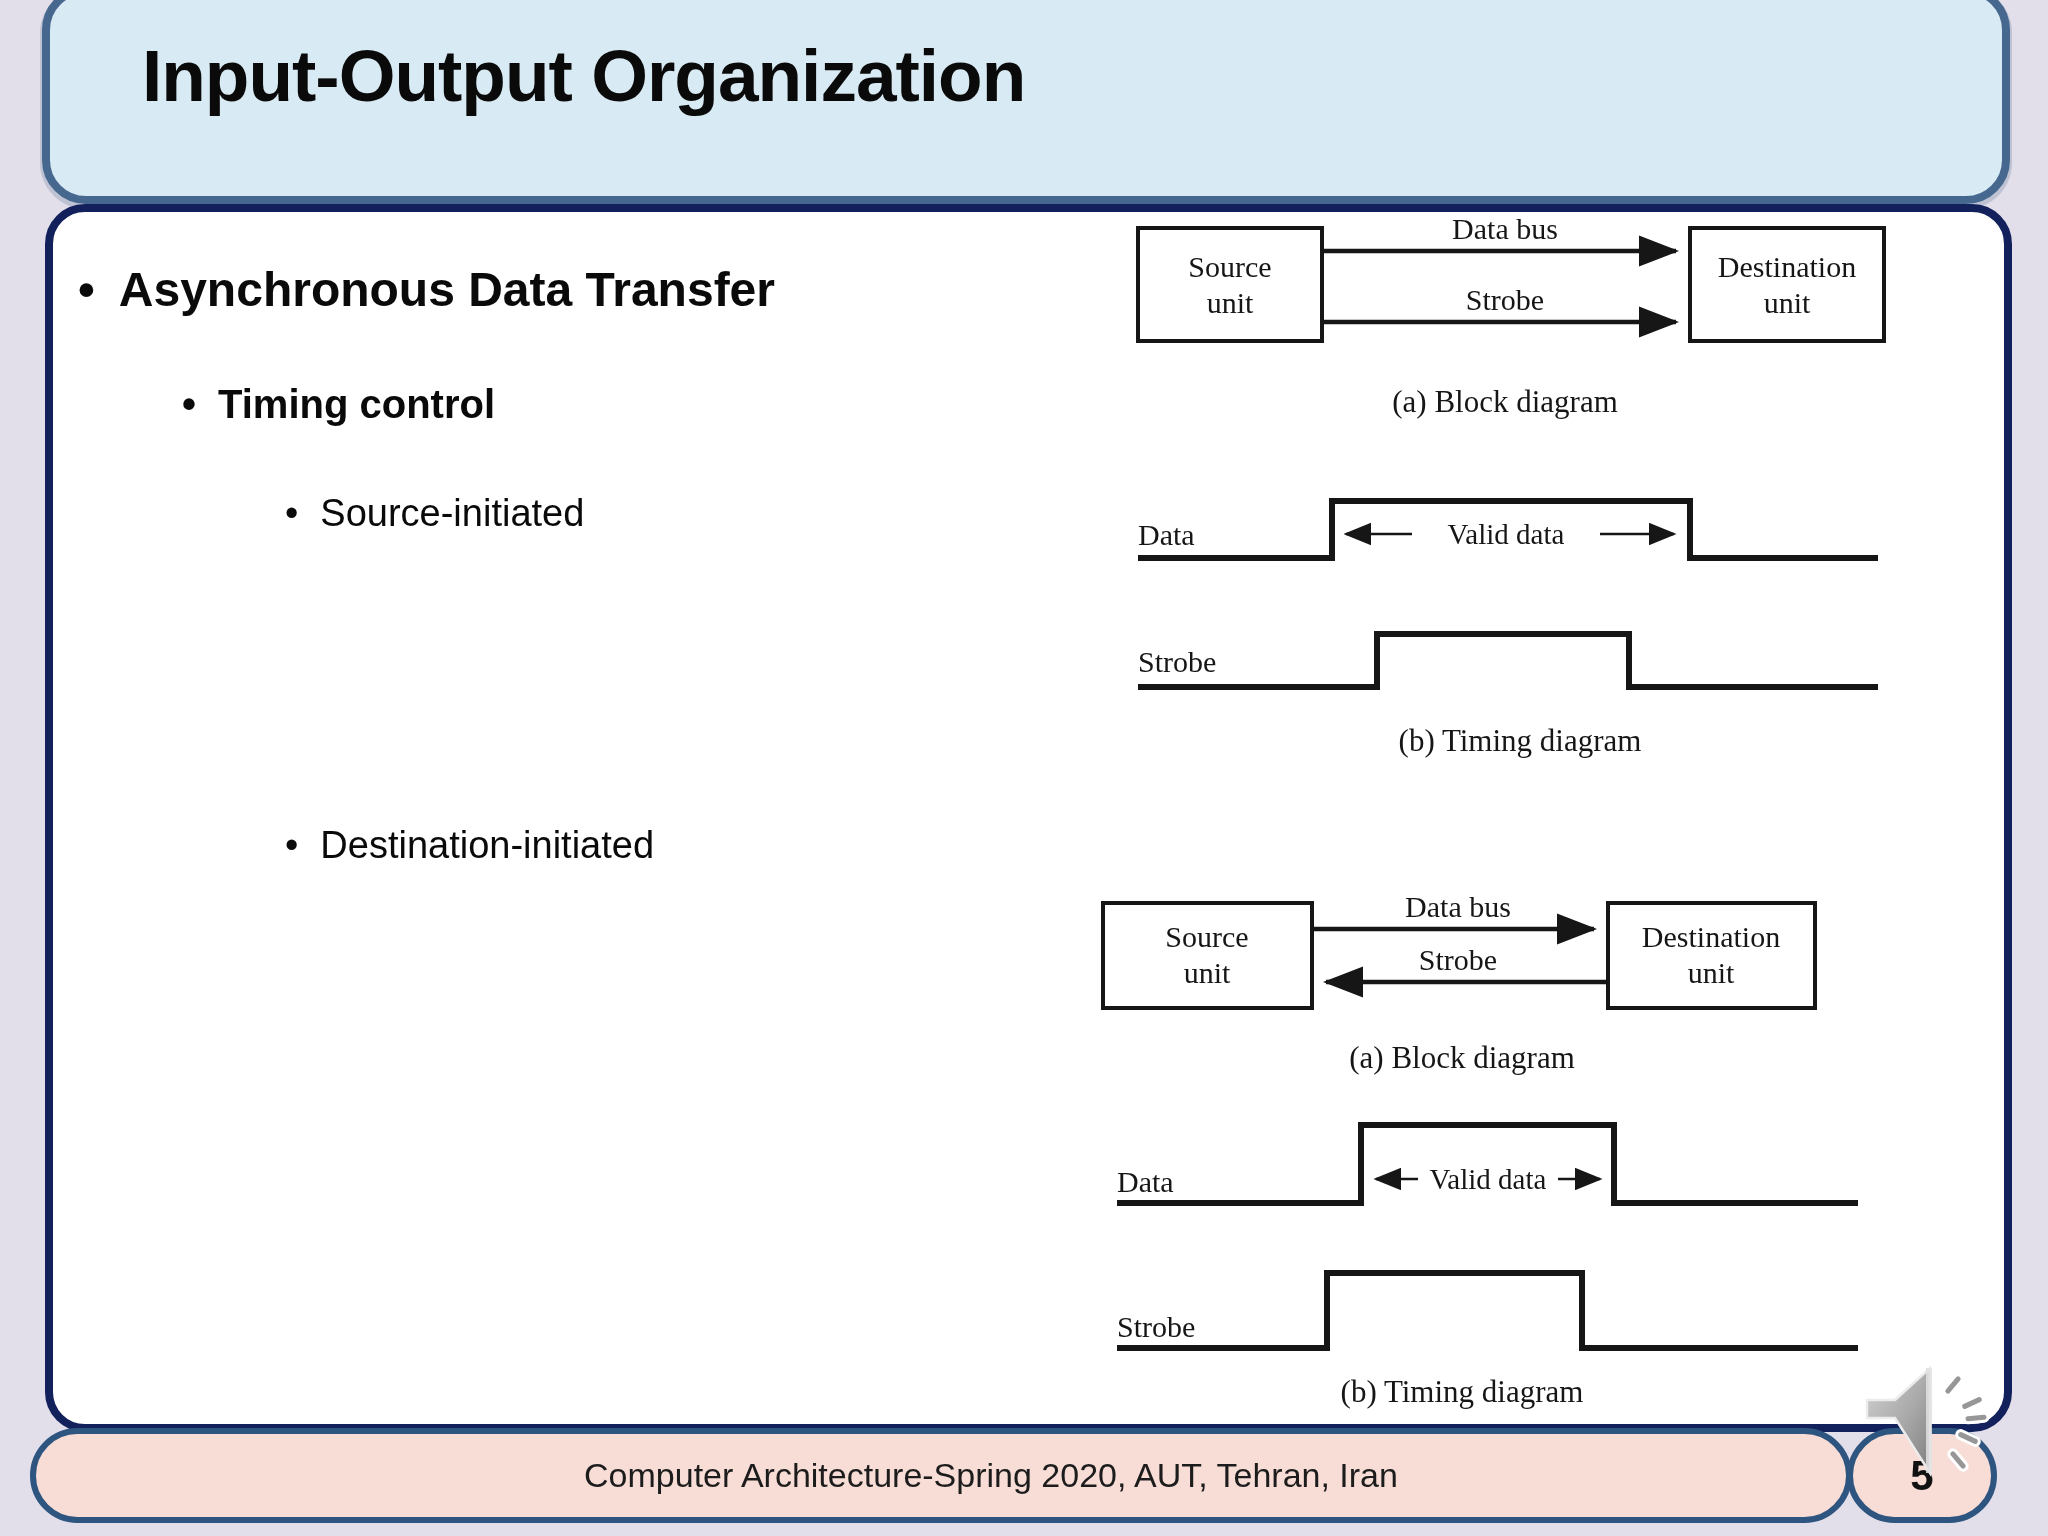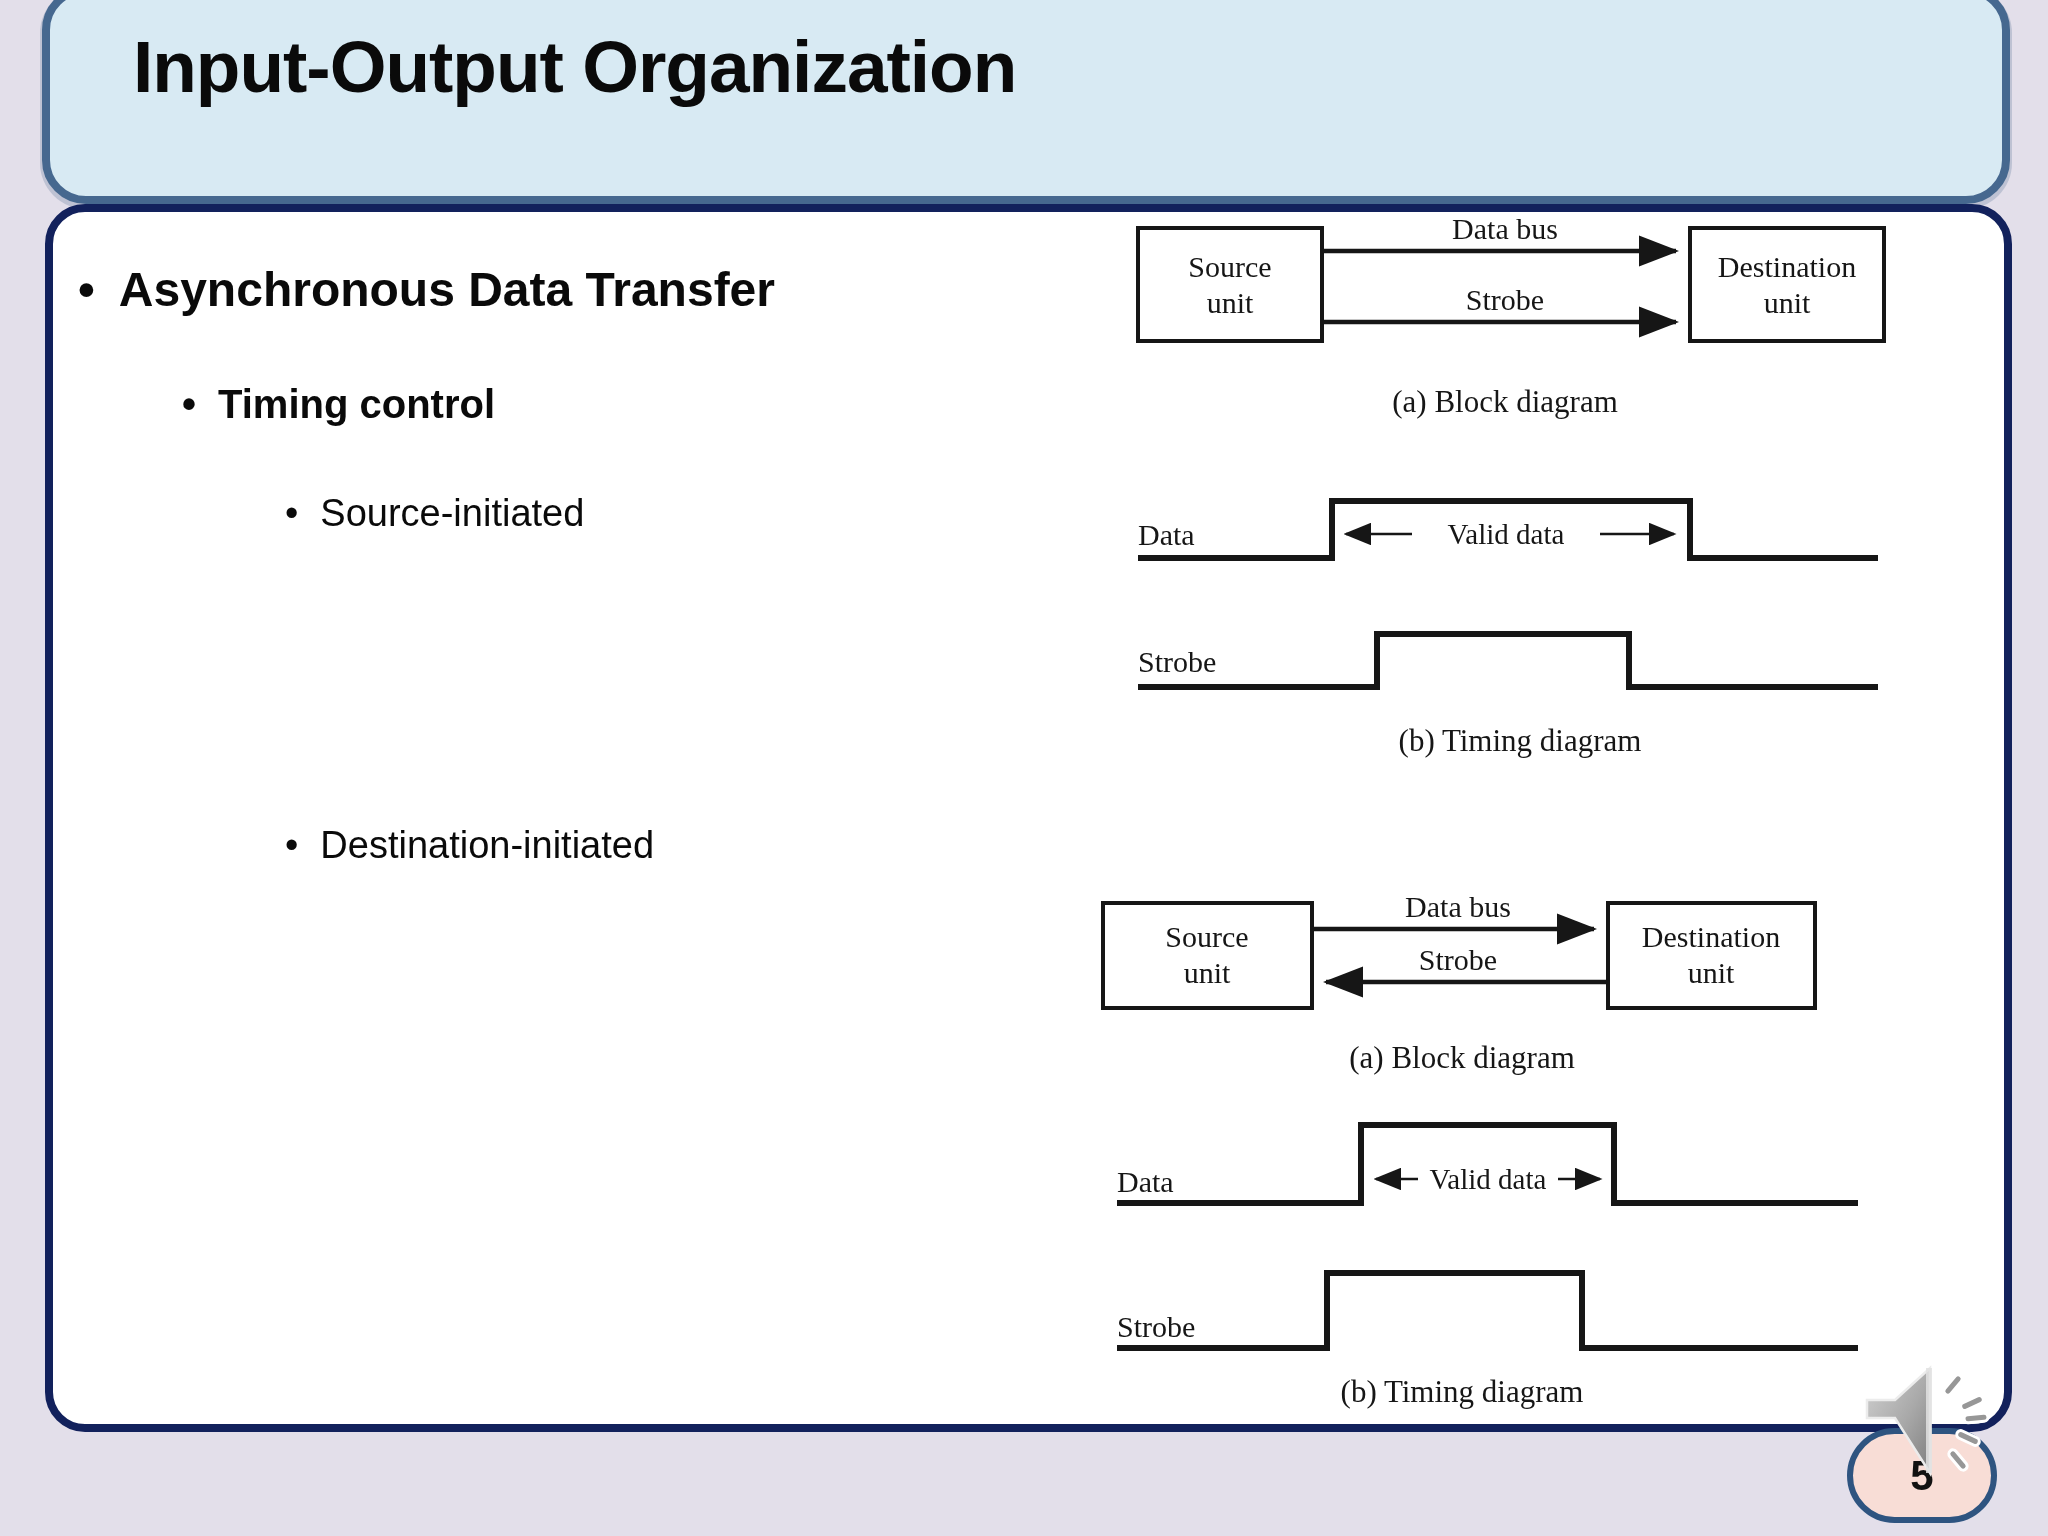--- a/index.html
+++ b/index.html
@@ -6,21 +6,21 @@
     --page_bg:#e3dfea; --title_fill:#d8eaf3; --title_border:#46688f;
     --content_border:#12215c; --footer_fill:#f8ddd6; --footer_border:#2e5480;
     --ink:#161616; --text_color:#0a0a0a; --speaker_gray:#a9a9a9;
   }
   html,body{margin:0;padding:0;background:var(--page_bg);}
   .slide{position:relative;width:2048px;height:1536px;overflow:hidden;
          background:var(--page_bg);font-family:"Liberation Sans","DejaVu Sans",sans-serif;}
   .title-box{position:absolute;left:42px;top:-14px;width:1952px;height:202px;
              background:var(--title_fill);border:8px solid var(--title_border);
              border-radius:44px;box-shadow:0 3px 0 2px rgba(120,140,170,.35);}
-  .title-text{position:absolute;left:82px;top:30px;margin:1px;font-size:73px;font-weight:bold;
+  .title-text{position:absolute;left:82px;top:30px;margin:10px;font-size:73px;font-weight:bold;
               color:var(--text_color);letter-spacing:-1px;}
   .content-box{position:absolute;left:45px;top:204px;width:1951px;height:1212px;
                background:#ffffff;border:8px solid var(--content_border);border-radius:40px;}
   .bullet{position:absolute;display:flex;align-items:baseline;color:var(--text_color);}
   .bullet .dot{flex:0 0 auto;}
   .b1{left:78px;top:262px;font-size:48px;font-weight:bold;gap:24px;}
   .b2{left:182px;top:382px;font-size:40px;font-weight:bold;gap:22px;}
   .b3{left:285px;top:492px;font-size:38px;font-weight:normal;gap:22px;}
   .b4{left:285px;top:824px;font-size:38px;font-weight:normal;gap:22px;}
   .diagram-svg{position:absolute;left:1080px;top:190px;width:880px;height:1240px;}
@@ -126,20 +126,23 @@
       <path class="wave" d="M1117,1203 H1361 V1125 H1614 V1203 H1858"></path>
       <line class="ann" x1="1418" y1="1179" x2="1376" y2="1179" marker-end="url(#arrSm)"></line>
       <line class="ann" x1="1558" y1="1179" x2="1600" y2="1179" marker-end="url(#arrSm)"></line>
       <text class="vd" x="1488" y="1189" text-anchor="middle">Valid data</text>
       <text class="lbl" x="1117" y="1337">Strobe</text>
       <path class="wave" d="M1117,1348 H1327 V1273 H1582 V1348 H1858"></path>
       <text class="cap" x="1462" y="1402" text-anchor="middle">(b) Timing diagram</text>
     </g>
   </svg>
 
+  <div class="footer-bar">
+    <span class="footer-text">Computer Architecture-Spring 2020, AUT, Tehran, Iran</span>
+  </div>
   <div class="page-pill">
     <span class="page-num">5</span>
   </div>
 
   <svg class="speaker-svg" viewBox="0 0 170 132">
     <defs>
       <linearGradient id="spkGrad" x1="0" y1="0" x2="1" y2="1">
         <stop offset="0" stop-color="#d2d2d2"></stop>
         <stop offset="0.55" stop-color="#a9a9a9"></stop>
         <stop offset="1" stop-color="#7e7e7e"></stop>

